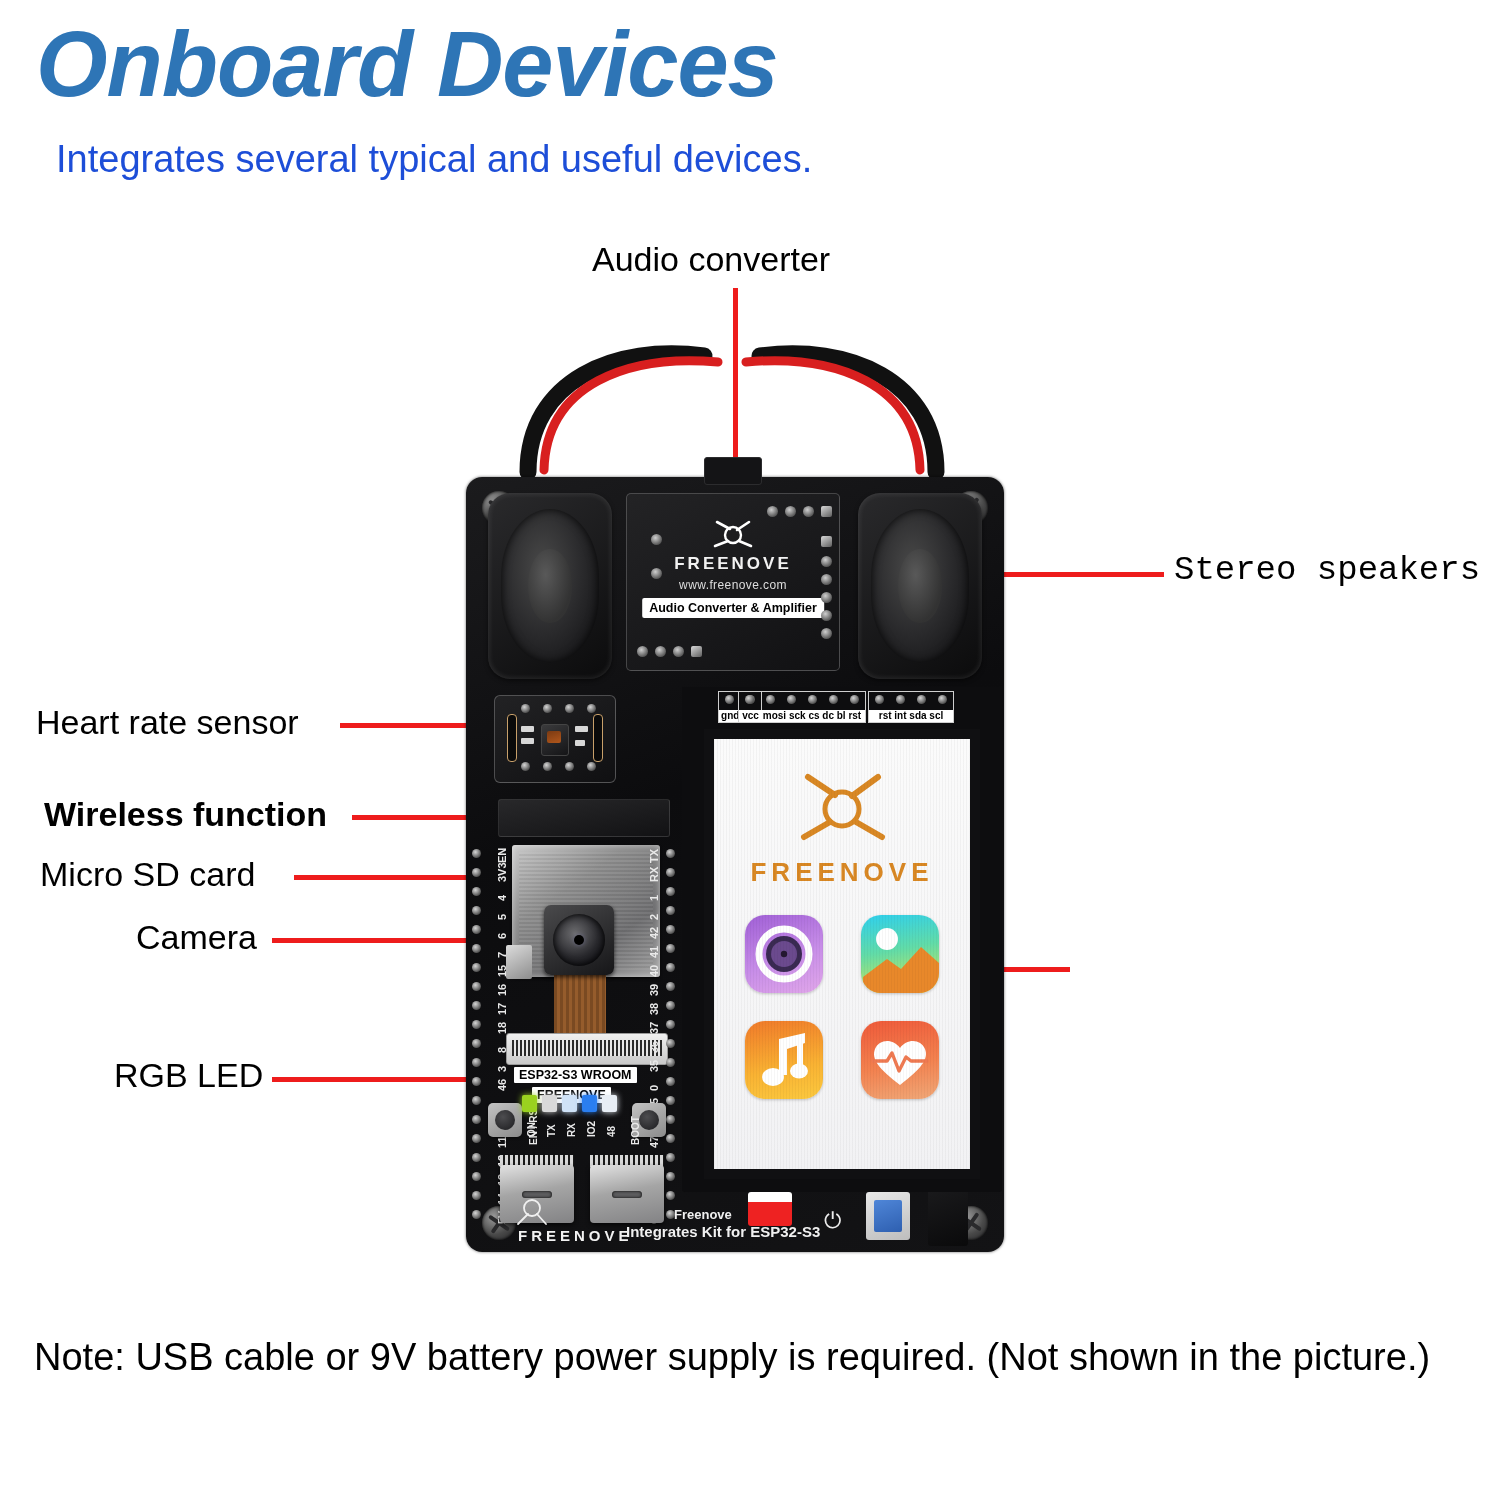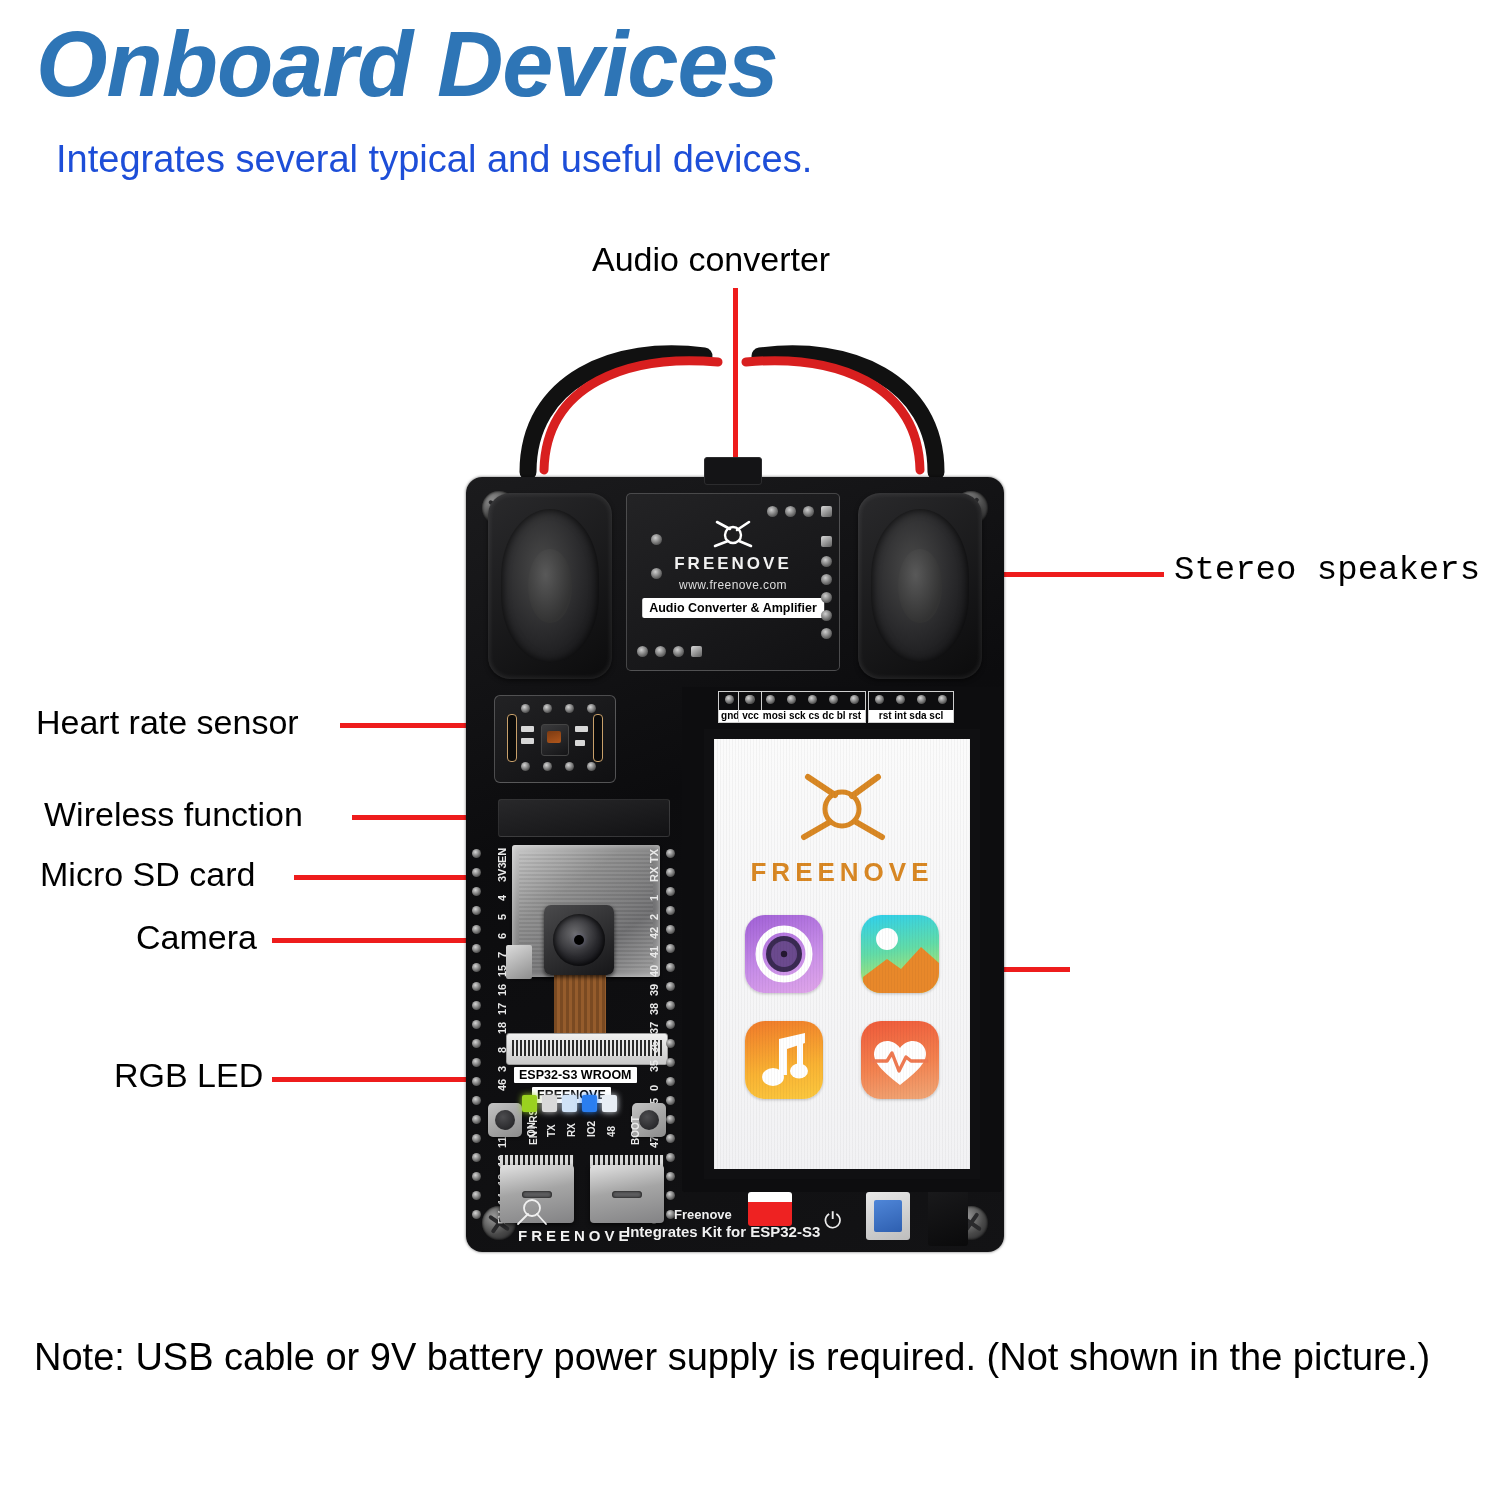--- a/index.html
+++ b/index.html
@@ -284,21 +284,21 @@
   <div class="lead" style="left:968px;top:572px;width:196px;"></div>
   <div class="dot" style="left:962px;top:566px;"></div>
 
   <div class="lead" style="left:988px;top:967px;width:82px;"></div>
   <div class="dot" style="left:980px;top:961px;"></div>
 
   <div class="callout" style="left:36px;top:703px;">Heart rate sensor</div>
   <div class="lead" style="left:340px;top:723px;width:200px;"></div>
   <div class="dot" style="left:534px;top:716px;"></div>
 
-  <div class="callout" style="left:44px;top:795px;">Wireless function</div>
+  <div class="callout" style="left:44px;top:795px;font-weight:bold;">Wireless function</div>
   <div class="lead" style="left:352px;top:815px;width:208px;"></div>
   <div class="dot" style="left:554px;top:808px;"></div>
 
   <div class="callout" style="left:40px;top:855px;">Micro SD card</div>
   <div class="lead" style="left:294px;top:875px;width:234px;"></div>
   <div class="dot" style="left:522px;top:868px;"></div>
 
   <div class="callout" style="left:136px;top:918px;">Camera</div>
   <div class="lead" style="left:272px;top:938px;width:264px;"></div>
   <div class="dot" style="left:530px;top:931px;"></div>

